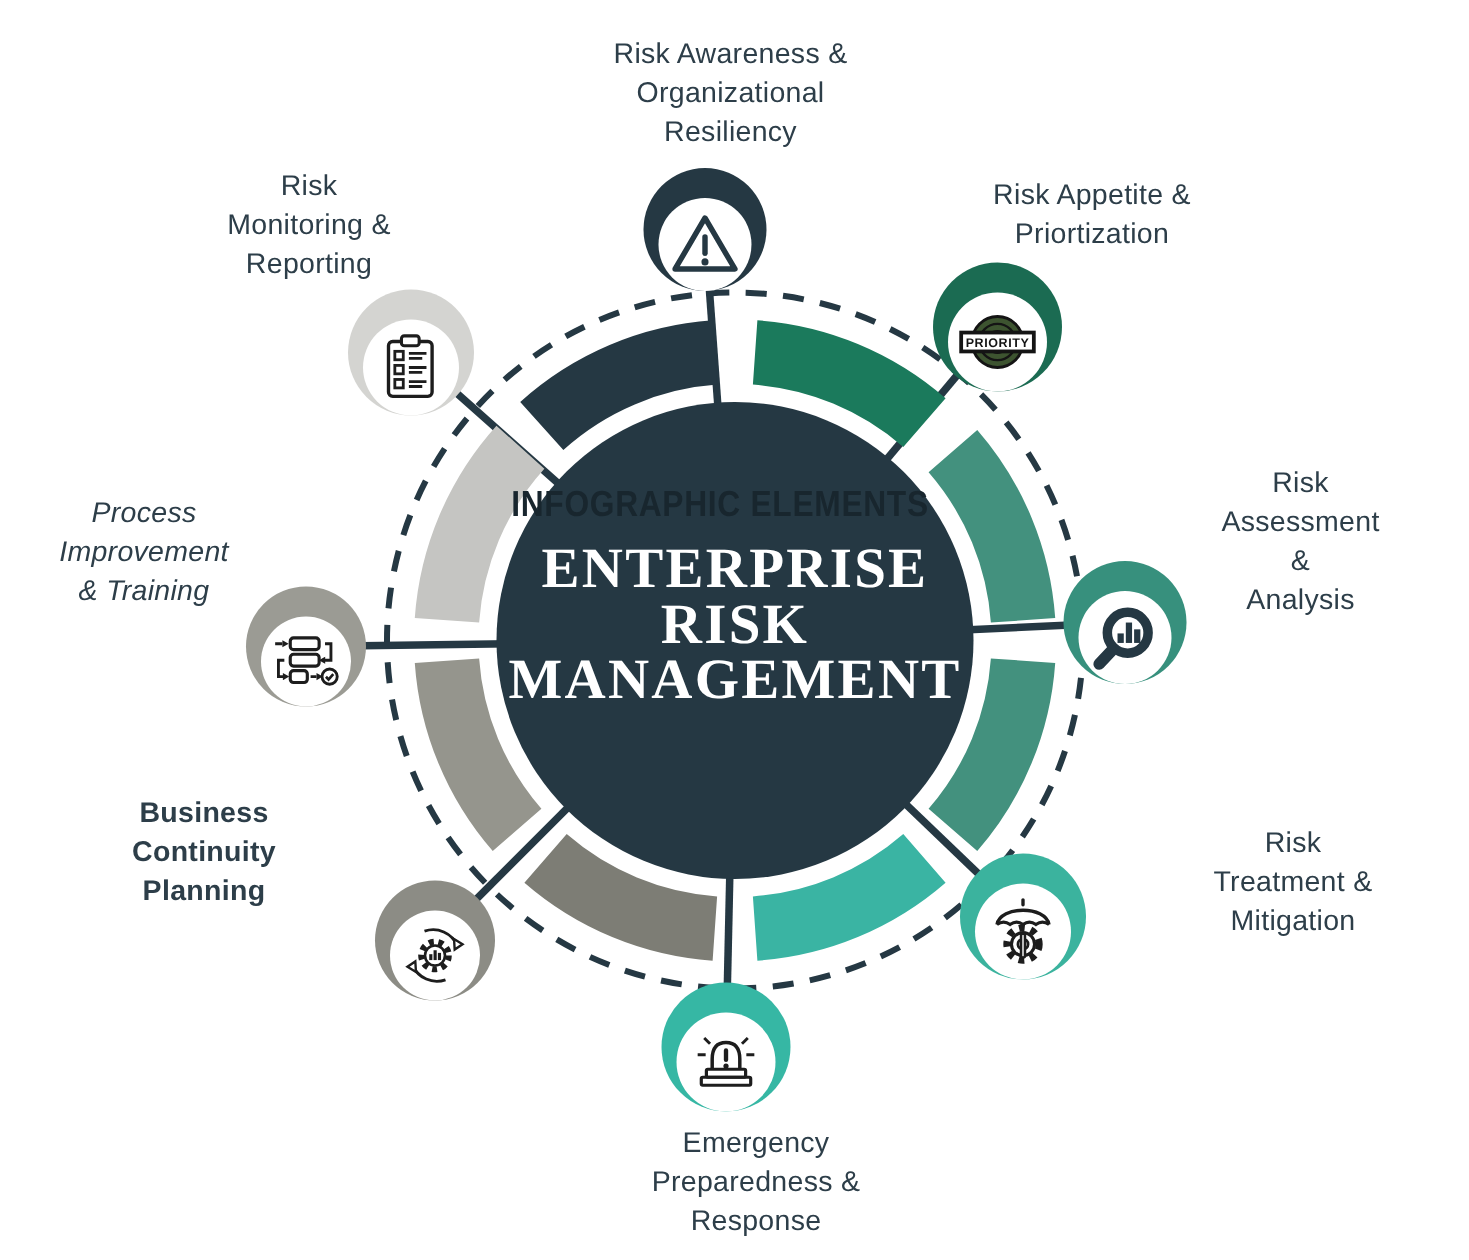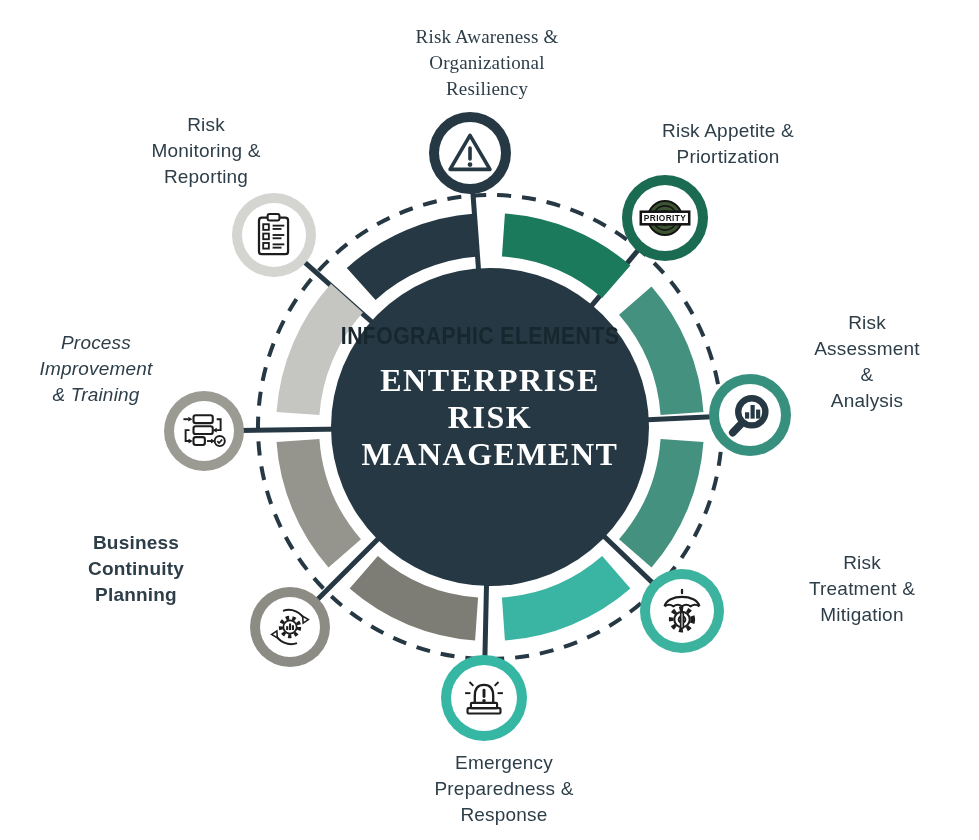--- a/index.html
+++ b/index.html
@@ -3,38 +3,38 @@
 <meta charset="utf-8">
 <style>
   html,body{margin:0;padding:0;background:#fff;}
   .stage{
     position:relative;width:979px;height:840px;background:#ffffff;
     font-family:"Liberation Sans",sans-serif;overflow:hidden;
   }
   #ring-svg{position:absolute;left:0;top:0;}
   .node{
     position:absolute;border-radius:50%;
-    display:flex;align-items:center;justify-content:center;
+    display:flex;align-items:flex-end;justify-content:center;
     box-sizing:border-box;
   }
   .node-inner{
     background:#fff;border-radius:50%;
     display:flex;align-items:center;justify-content:center;
   }
   .node-inner svg{display:block;}
   .node-label{
     position:absolute;transform:translateX(-50%);
     text-align:center;white-space:pre-line;
     font-size:19px;line-height:26px;font-weight:500;
     color:#2d3e49;letter-spacing:.2px;
   }
   .center-title{
     position:absolute;left:490px;top:417px;transform:translate(-50%,-50%);
     color:#fff;font-family:"Liberation Serif",serif;font-weight:700;
-    font-size:32px;line-height:37px;text-align:center;white-space:pre-line;
+    font-size:38px;line-height:37px;text-align:center;white-space:pre-line;
     letter-spacing:1.5px;z-index:3;
   }
   .watermark{
     position:absolute;left:480px;top:336px;
     transform:translate(-50%,-50%) scale(0.92,1.05);
     color:#18262e;font-weight:700;font-size:23px;letter-spacing:.5px;
     white-space:nowrap;z-index:3;
   }
 </style>
 </head>
@@ -64,21 +64,21 @@
   <div id="nodes-layer">
       <div class="node" style="left: 429px; top: 112px; width: 82px; height: 82px; background: rgb(37, 56, 67);">
         <div class="node-inner" style="width: 62px; height: 62px;">
           <svg viewBox="0 0 64 64" width="58" height="58">
             <path d="M32 12.5 L54 50 H10 Z" fill="none" stroke="#253843" stroke-width="4" stroke-linejoin="round"></path>
             <line x1="32" y1="26.5" x2="32" y2="38.5" stroke="#253843" stroke-width="4" stroke-linecap="round"></line>
             <circle cx="32" cy="44.8" r="2.6" fill="#253843"></circle>
           </svg>
         </div>
       </div>
-      <div class="node-label" style="left: 487px; top: 24px; font-family: Liberation Serif, serif;">Risk Awareness &amp;
+      <div class="node-label" style="left: 487px; top: 24px;">Risk Awareness &amp;
 Organizational
 Resiliency</div>
       <div class="node" style="left: 622px; top: 175px; width: 86px; height: 86px; background: rgb(27, 107, 82);">
         <div class="node-inner" style="width: 66px; height: 66px;">
           <svg viewBox="0 0 64 64" width="62" height="62">
             <circle cx="32" cy="32" r="17.5" fill="#3d5430" stroke="#141414" stroke-width="2"></circle>
             <circle cx="32" cy="32" r="12.5" fill="none" stroke="#141414" stroke-width="1.6"></circle>
             <circle cx="32" cy="32" r="7.5" fill="none" stroke="#141414" stroke-width="1.4"></circle>
             <rect x="7" y="25.5" width="50" height="13" fill="#ffffff" stroke="#141414" stroke-width="2.6"></rect>
             <text x="32" y="35.3" text-anchor="middle" font-family="Liberation Sans,sans-serif" font-size="8.6" font-weight="bold" fill="#141414" letter-spacing="0.4">PRIORITY</text>

